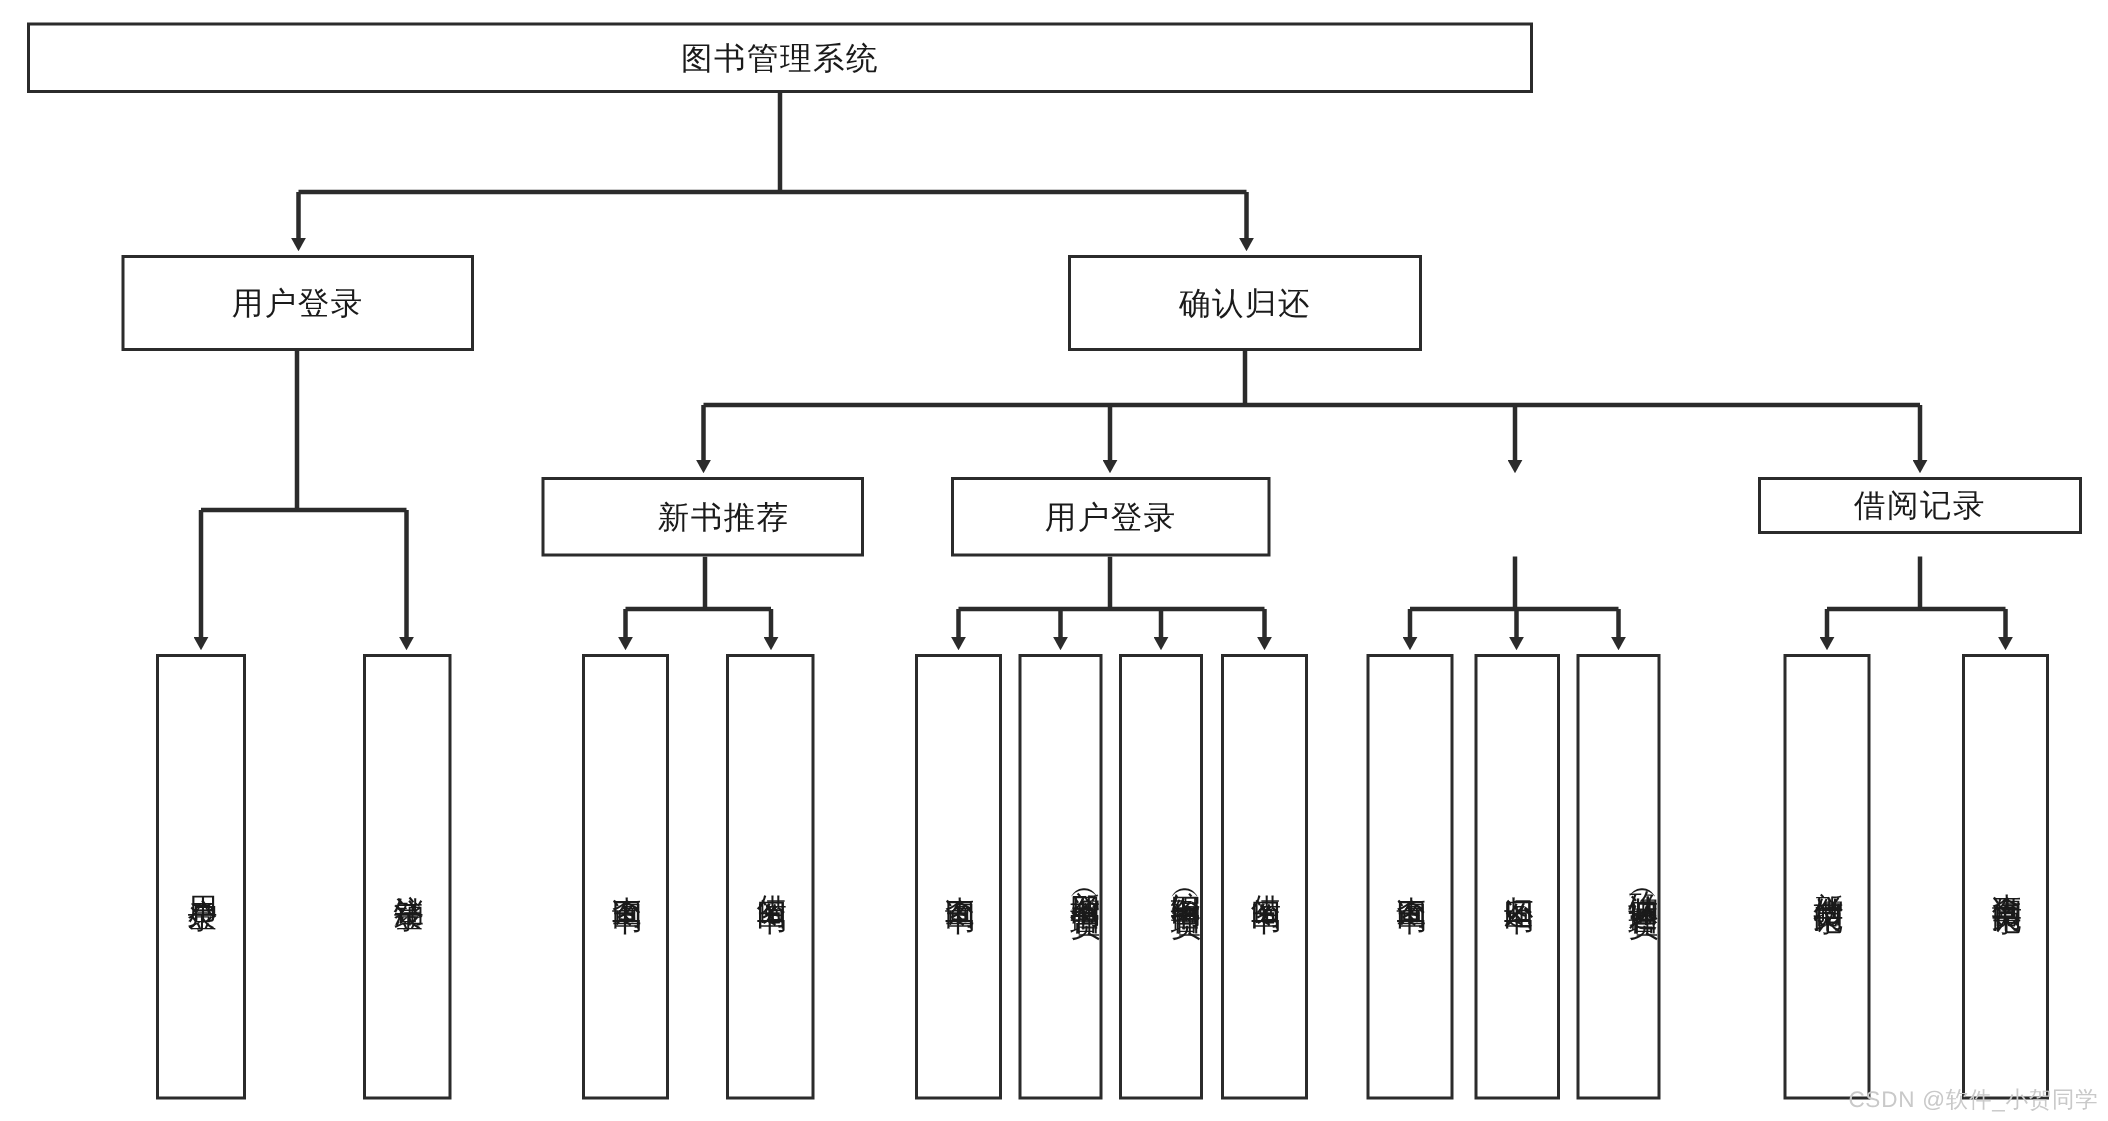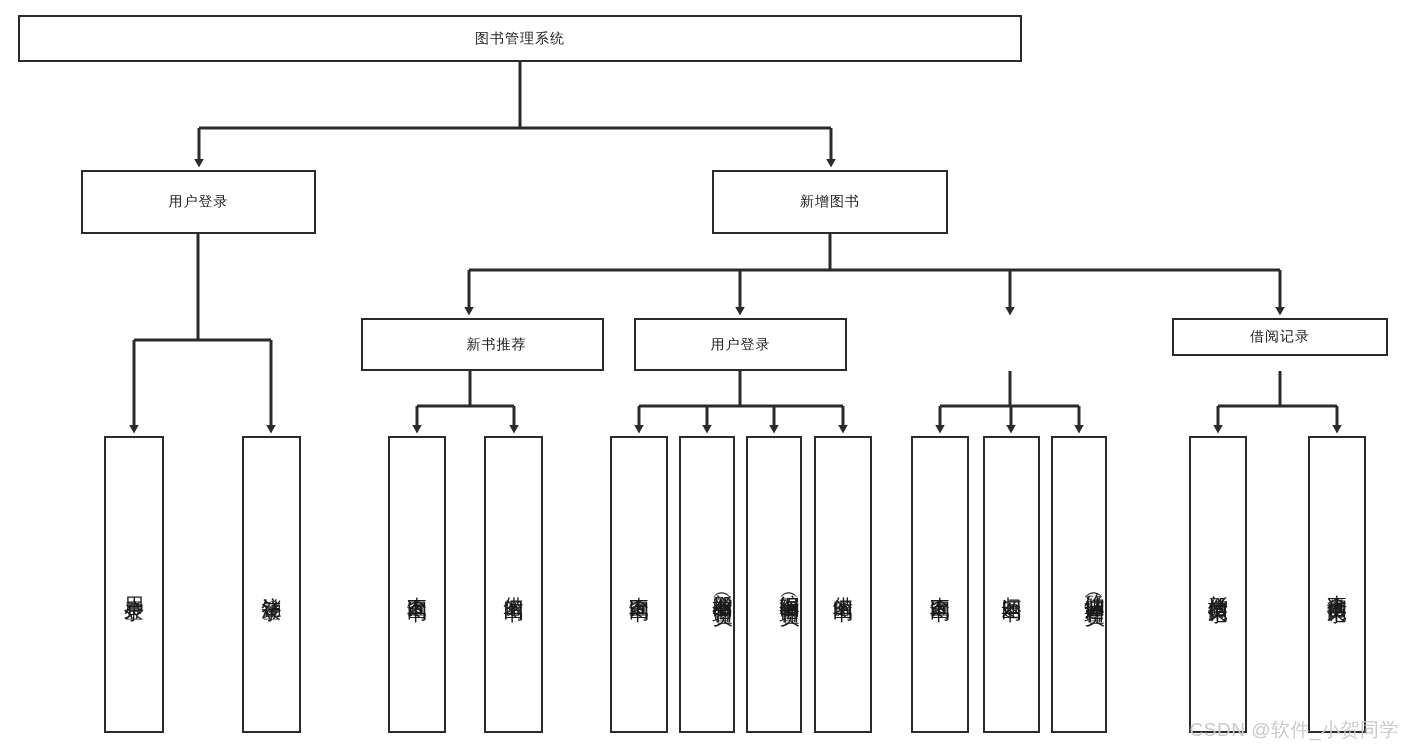--- a/index.html
+++ b/index.html
@@ -32,21 +32,21 @@
     position: absolute;
     box-sizing: border-box;
     border: 2.5px solid #2b2b2b;
     background: #ffffff;
     display: flex;
     align-items: center;
     justify-content: center;
     color: #1a1a1a;
   }
   .node.horiz {
-    font-size: 14px;
+    font-size: 21px;
     letter-spacing: 1px;
     font-family: Liberation Serif, serif;
   }
   .node.vert {
     writing-mode: vertical-rl;
     text-orientation: upright;
     align-items: flex-start;
     justify-content: center;
     font-size: 20px;
     line-height: 1.05;
@@ -58,21 +58,21 @@
     padding-top: 0;
   }
   .node-label {
     display: block;
     white-space: nowrap;
   }
   .watermark {
     position: absolute;
     right: 6px;
     bottom: 4px;
-    font-size: 19px;
+    font-size: 15px;
     color: #c9c9c9;
     letter-spacing: 0.5px;
     white-space: nowrap;
     user-select: none;
   }
 </style>
 </head>
 <body>
 
 <div id="diagram-root">
@@ -132,24 +132,24 @@
   </svg>
 
   <div class="node horiz" id="node-root" style="left:18px; top:15px; width:1004px; height:47px;">
     <span class="node-label">图书管理系统</span>
   </div>
 
   <div class="node horiz" style="left:81px; top:170px; width:235px; height:64px;">
     <span class="node-label">用户登录</span>
   </div>
   <div class="node horiz" style="left:712px; top:170px; width:236px; height:64px;">
-    <span class="node-label">新增图书</span>
+    <span class="node-label">确认归还</span>
   </div>
 
-  <div class="node horiz" style="left:361px; top:318px; width:243px; height:53px;padding-left:28px;">
+  <div class="node horiz" style="left:361px; top:318px; width:215px; height:53px;padding-left:28px;">
     <span class="node-label">新书推荐</span>
   </div>
   <div class="node horiz" style="left:634px; top:318px; width:213px; height:53px;">
     <span class="node-label">用户登录</span>
   </div>
   <div class="node horiz" style="left:1172px; top:318px; width:216px; height:38px;">
     <span class="node-label">借阅记录</span>
   </div>
 
   <div class="node vert centered" style="left:104px; top:436px; width:60px; height:297px;">

